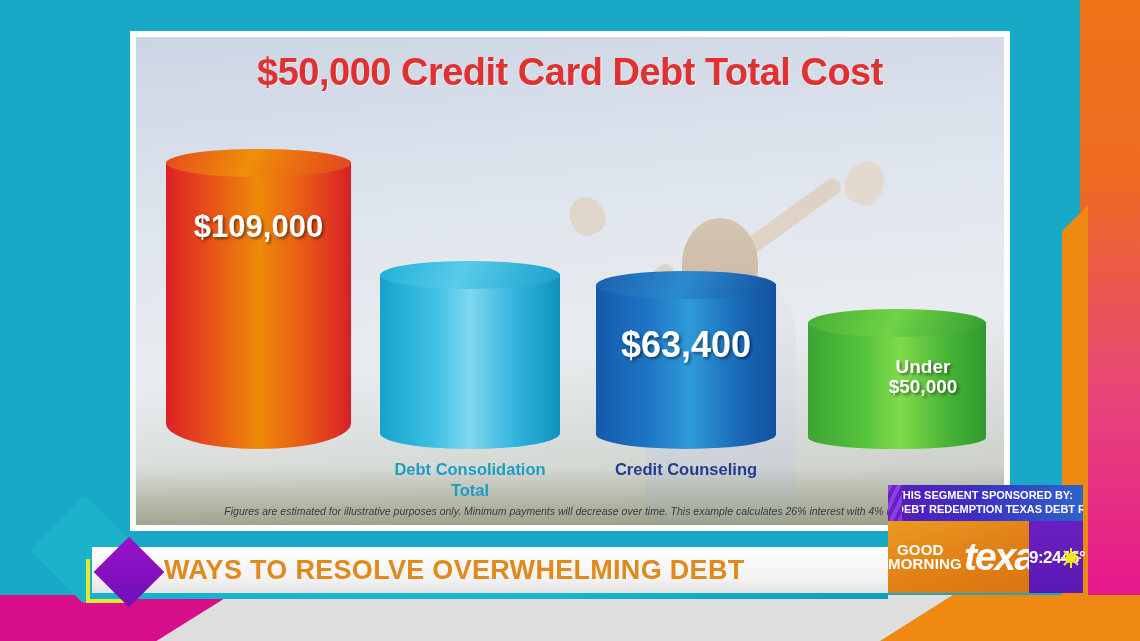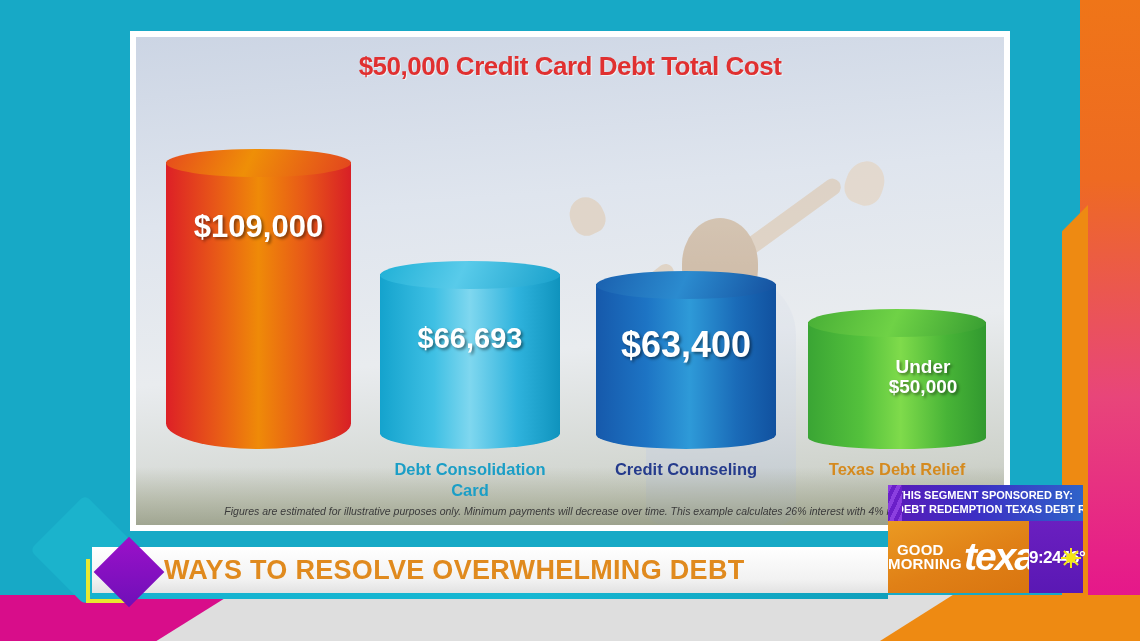--- a/index.html
+++ b/index.html
@@ -87,21 +87,21 @@
   }
   #photo-ground {
     position:absolute; left:0; bottom:0; width:100%; height:58px;
     background:linear-gradient(180deg,rgba(176,178,160,.0) 0%,rgba(158,163,138,.55) 60%,rgba(140,146,120,.7) 100%);
   }
 
   
   #chart-title {
     position:absolute; top:14px; left:0; width:100%;
     text-align:center;
-    font-size:26px; font-weight:bold;
+    font-size:38px; font-weight:bold;
     color:#e03030;
     letter-spacing:-.5px;
     text-shadow:1px 1px 0 rgba(255,255,255,.6);
     white-space:nowrap;
   }
 
   
   #bars { position:absolute; left:0; top:0; width:100%; height:100%; }
   .bar-group { position:absolute; bottom:76px; }
   .cyl { position:relative; width:100%; height:100%; }
@@ -276,25 +276,24 @@
           <div class="cyl-body"></div>
           <div class="cyl-top"></div>
           <div class="bar-value">$109,000</div>
         </div>
       </div>
 
       <div class="bar-group" id="bar-2">
         <div class="cyl">
           <div class="cyl-body"></div>
           <div class="cyl-top"></div>
-          <div class="bar-value">$66,693</div>
         </div>
         <div class="bar-label">
           <span>Debt Consolidation</span><br>
-          <span>Card</span>
+          <span>Total</span>
         </div>
       </div>
 
       <div class="bar-group" id="bar-3">
         <div class="cyl">
           <div class="cyl-body"></div>
           <div class="cyl-top"></div>
           <div class="bar-value">$63,400</div>
         </div>
         <div class="bar-label">Credit Counseling</div>
@@ -302,21 +301,20 @@
 
       <div class="bar-group" id="bar-4">
         <div class="cyl">
           <div class="cyl-body"></div>
           <div class="cyl-top"></div>
           <div class="bar-value">
             <span>Under</span><br>
             <span>$50,000</span>
           </div>
         </div>
-        <div class="bar-label">Texas Debt Relief</div>
       </div>
 
     </div>
 
     <div id="disclaimer">Figures are estimated for illustrative purposes only. Minimum payments will decrease over time. This example calculates 26% interest with 4% month</div>
   </div>
 </div>
 
 <div id="lt-chevron"></div>
 <div id="lt-underline"></div>

